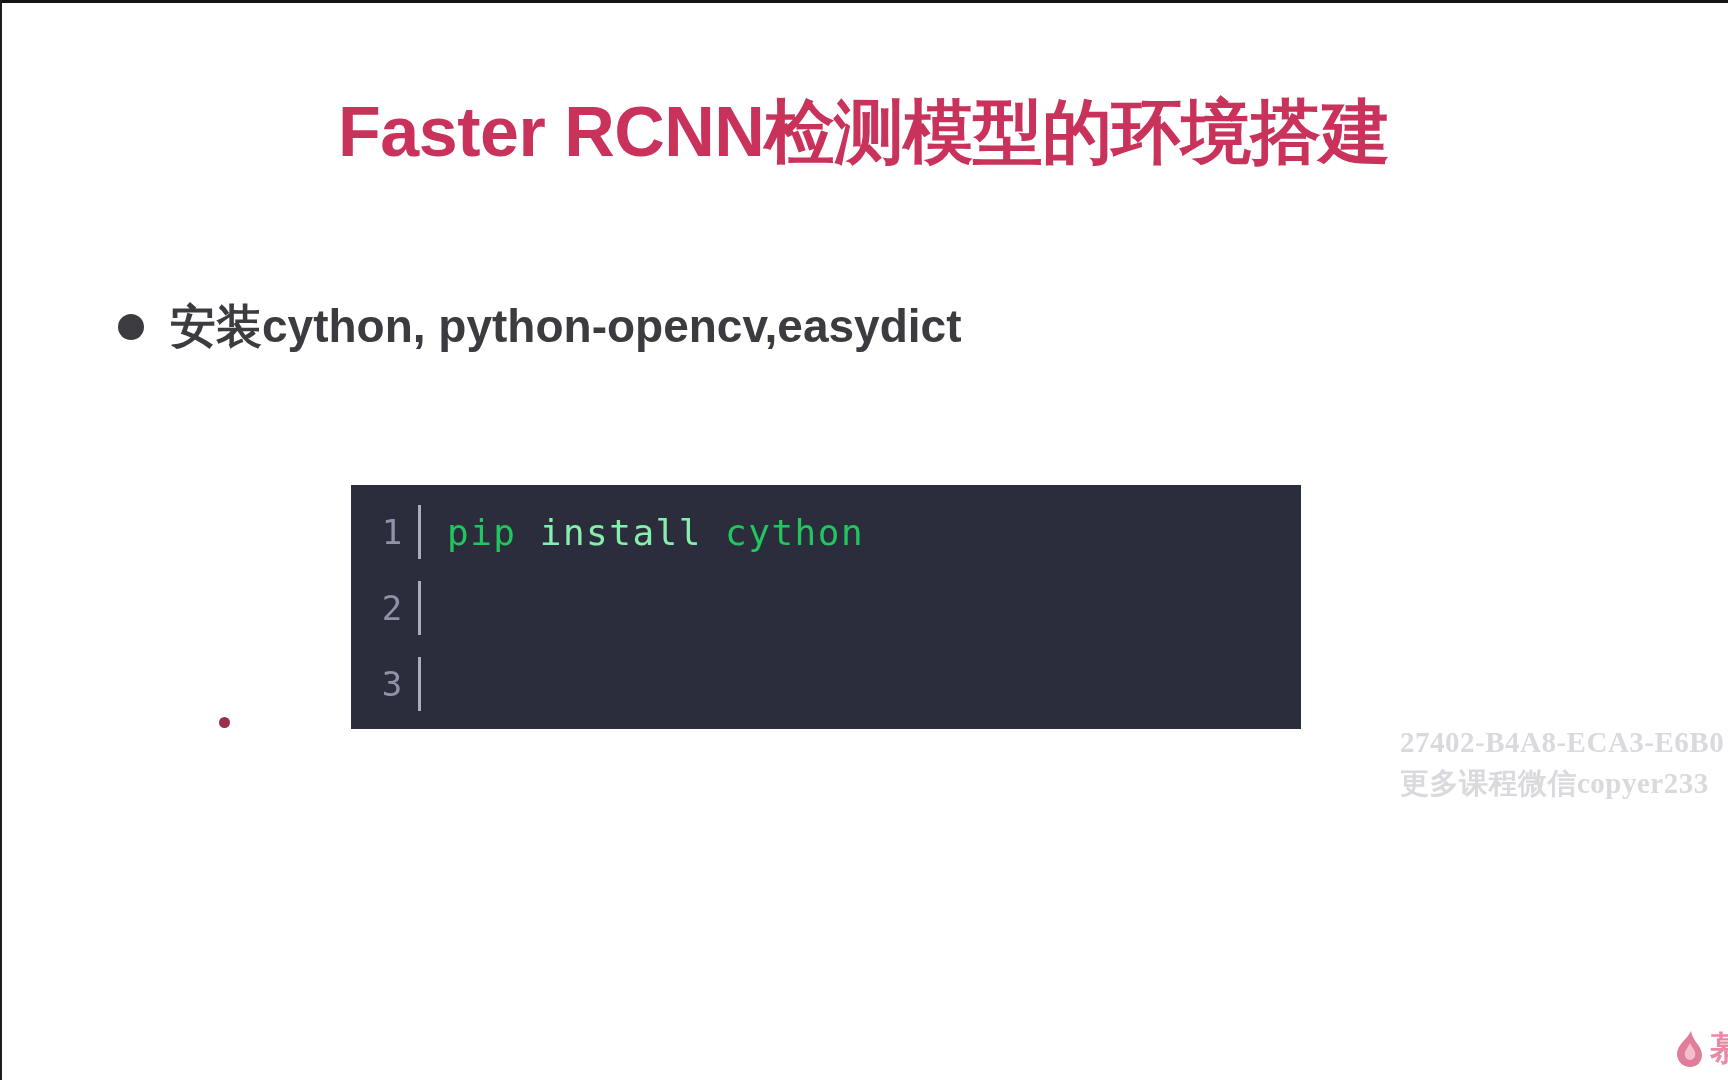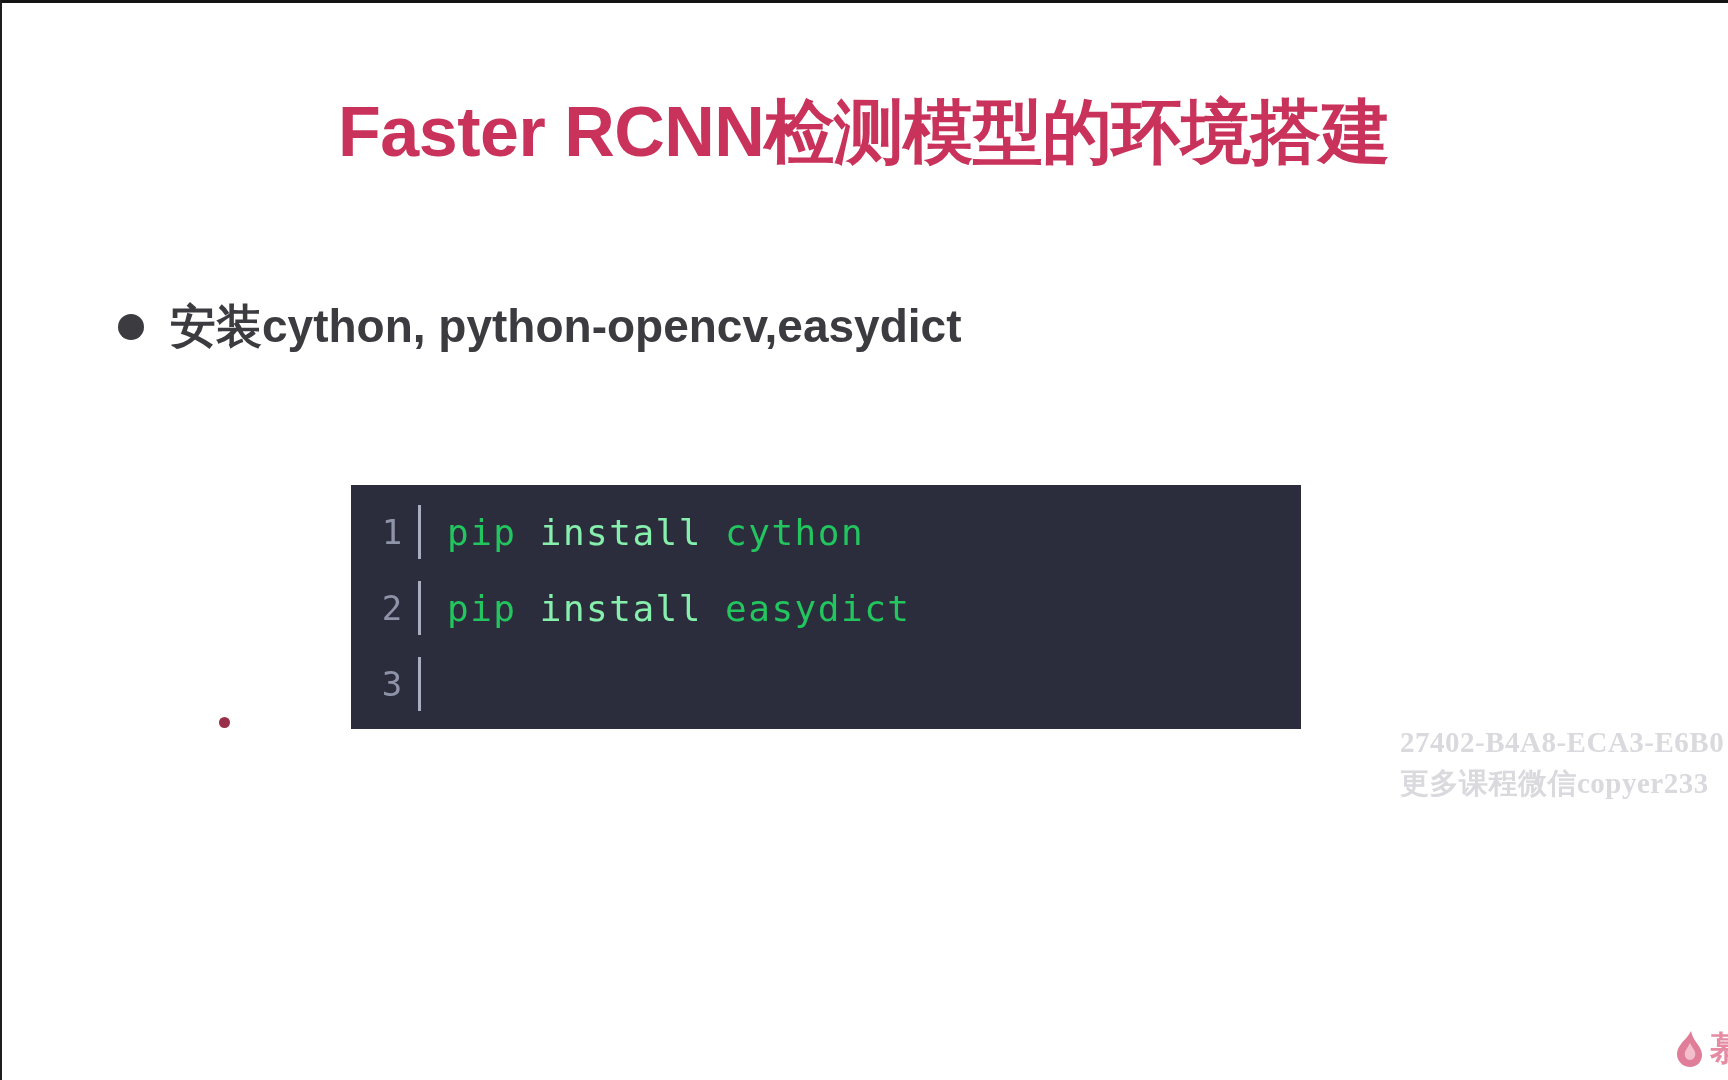--- a/index.html
+++ b/index.html
@@ -190,21 +190,20 @@
 
     <div class="code-line">
       <span class="ln">1</span>
       <span class="gutter-bar"></span>
       <span class="code-text"><span class="tok-plain">pip </span><span class="tok-kw">install</span><span class="tok-plain"> cython</span></span>
     </div>
 
     <div class="code-line">
       <span class="ln">2</span>
       <span class="gutter-bar"></span>
-      <span class="code-text"><span class="tok-plain">pip </span><span class="tok-kw">install</span><span class="tok-plain"> easydict</span></span>
     </div>
 
     <div class="code-line">
       <span class="ln">3</span>
       <span class="gutter-bar"></span>
     </div>
 
   </div>
 
   <div id="red-dot"></div>

